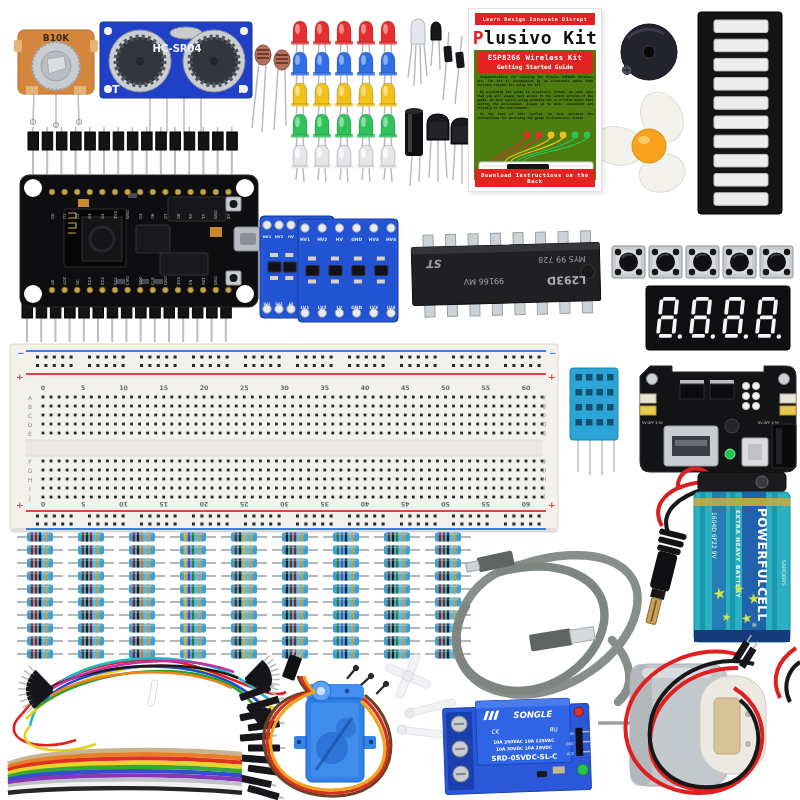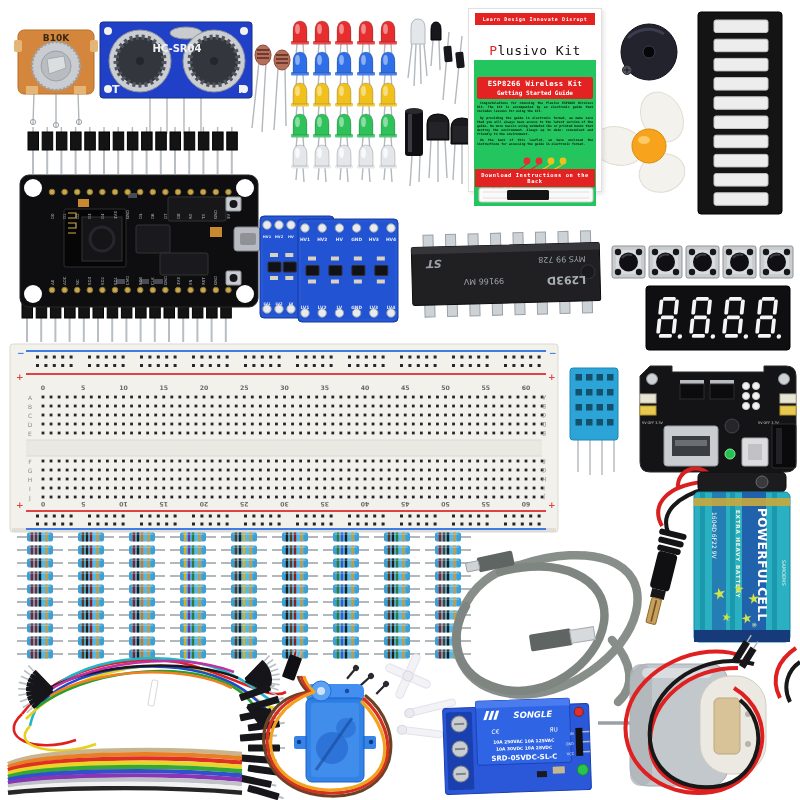--- a/index.html
+++ b/index.html
@@ -7,23 +7,23 @@
   .stage{position:relative;width:800px;height:576px;background:#fff;font-family:"DejaVu Sans",sans-serif}
   svg text{font-family:"DejaVu Sans",sans-serif}
   .lead{stroke:#b3b8bc;stroke-width:1.4}
   
   .booklet{position:absolute;left:468px;top:8px;width:134px;height:184px;background:#fff;
     border:1px solid #e3e0de;box-shadow:2px 2px 4px rgba(0,0,0,.10);
     font-family:"DejaVu Sans Mono",monospace;z-index:5}
   .gb-topbar,.gb-botbar{margin:4px 6px 0;background:#e32222;color:#fff;font-size:5px;
     letter-spacing:.6px;text-align:center;padding:3px 1px;font-weight:bold}
   .gb-botbar{position:absolute;bottom:4px;left:0;right:0;margin:0 6px;font-size:5.4px}
-  .gb-title{font-size:13px;font-weight:normal;text-align:center;margin-top:18px;letter-spacing:.5px;color:#111}
+  .gb-title{font-size:18px;font-weight:bold;text-align:center;margin-top:2px;letter-spacing:.5px;color:#111}
   .gb-title .p{color:#e32222}
-  .gb-yellow{margin:2px 5px 0;background:#22c55e;padding:17px 3px 2px}
+  .gb-yellow{margin:2px 5px 0;background:#4d7c0f;padding:1px 3px 2px}
   .gb-redbox{background:#e32222;color:#fff;text-align:center;padding:2px 0 3px;border-radius:2px}
   .gb-redbox-l1{font-size:7.2px;font-weight:bold;letter-spacing:.4px}
   .gb-redbox-l2{font-size:6px;font-weight:bold;margin-top:1px}
   .gb-paras-box{height:52px;overflow:hidden;margin-top:2px}
   .gb-paras{width:200%;transform:scale(.5);transform-origin:0 0;font-size:6.2px;line-height:1.32;
     color:#14120d;text-align:justify;font-weight:bold}
   .gb-paras p{margin-bottom:4px;text-indent:6px}
   .gb-illus{display:block;margin-top:1px}
 </style>
 </head>

